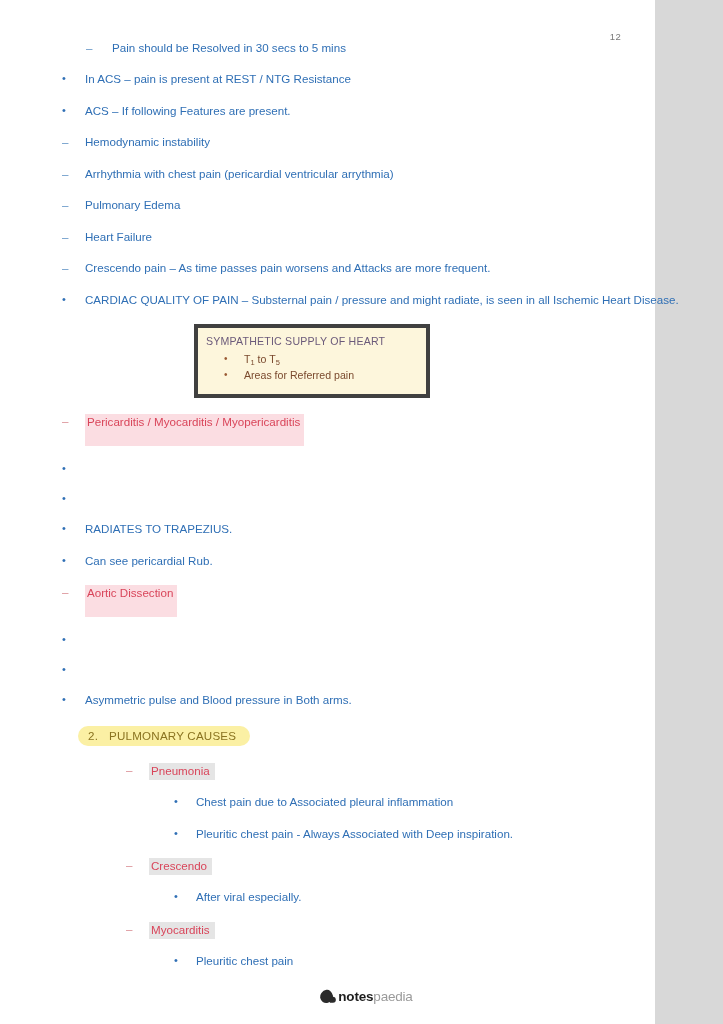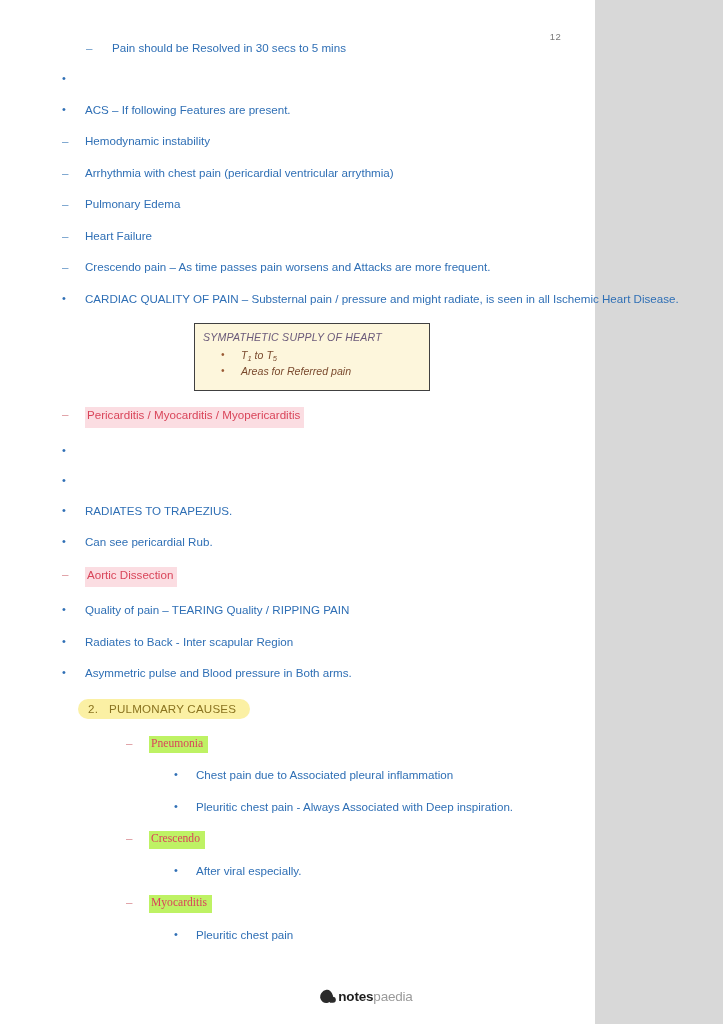--- a/index.html
+++ b/index.html
@@ -6,21 +6,21 @@
   html, body { margin: 0; padding: 0; }
   body {
     width: 723px;
     height: 1024px;
     background: #d8d8d8;
     font-family: "DejaVu Sans", sans-serif;
     overflow: hidden;
   }
   .page {
     position: relative;
-    width: 595px;
+    width: 655px;
     height: 1024px;
     background: #ffffff;
     padding: 0;
   }
 
   
   .page-number {
     position: absolute;
     top: 31px;
     right: 34px;
@@ -85,37 +85,36 @@
   
   .lvl-red {
     margin-left: 62px;
     margin-bottom: 16px;
     font-size: 11.6px;
     color: #d94f5c;
   }
   .lvl-red .marker { width: 23px; color: #d98a90; font-size: 11.6px; }
   .lvl-red .txt {
     background: #fbdde2;
-    padding: 1px 4px 5px 2px;
+    padding: 1px 4px 16px 2px;
     color: #d9455a;
   }
 
   
   .lvl-red2 {
     margin-left: 126px;
     margin-bottom: 15px;
     font-size: 11.6px;
     color: #d94f5c;
   }
   .lvl-red2 .marker { width: 23px; color: #d98a90; font-size: 11.6px; }
   .lvl-red2 .txt {
-    background: #bef264;
+    background: #e5e5e5;
     padding: 1px 5px 2px 2px;
     color: #d9455a;
-    font-family: Liberation Serif, serif;
   }
 
   
   .lvl-dot3 {
     margin-left: 174px;
     margin-bottom: 17px;
     font-size: 11.6px;
     color: #2f6fb5;
   }
   .lvl-dot3 .marker { width: 22px; font-size: 11px; color: #2f6fb5; }
@@ -137,24 +136,23 @@
   .section-yellow .num { margin-right: 11px; }
   .section-wrap { display: block; }
 
   
   .info-box {
     margin-left: 194px;
     margin-top: 2px;
     margin-bottom: 16px;
     width: 236px;
     background: #fdf6dc;
-    border: 1px solid #404040;
+    border: 4px solid #404040;
     padding: 7px 8px 9px 8px;
     font-family: "Liberation Sans", sans-serif;
-    font-style: italic;
   }
   .info-box .box-title {
     font-size: 10.6px;
     color: #6b5a7a;
     letter-spacing: 0.2px;
     margin-bottom: 6px;
   }
   .info-box .box-row {
     display: flex;
     align-items: flex-start;
@@ -221,20 +219,21 @@
 
   <div class="content">
 
     <div class="row lvl-dash-in">
       <span class="marker">–</span>
       <span class="txt">Pain should be Resolved in 30 secs to 5 mins</span>
     </div>
 
     <div class="row lvl-dot">
       <span class="marker">•</span>
+      <span class="txt">In ACS – pain is present at REST / NTG Resistance</span>
     </div>
 
     <div class="row lvl-dot">
       <span class="marker">•</span>
       <span class="txt">ACS – If following Features are present.</span>
     </div>
 
     <div class="row lvl-dash">
       <span class="marker">–</span>
       <span class="txt">Hemodynamic instability</span>
@@ -297,25 +296,23 @@
       <span class="txt">Can see pericardial Rub.</span>
     </div>
 
     <div class="row lvl-red">
       <span class="marker">–</span>
       <span class="txt">Aortic Dissection</span>
     </div>
 
     <div class="row lvl-dot">
       <span class="marker">•</span>
-      <span class="txt">Quality of pain – TEARING Quality / RIPPING PAIN</span>
-    </div>
-    <div class="row lvl-dot">
-      <span class="marker">•</span>
-      <span class="txt">Radiates to Back - Inter scapular Region</span>
+    </div>
+    <div class="row lvl-dot">
+      <span class="marker">•</span>
     </div>
     <div class="row lvl-dot">
       <span class="marker">•</span>
       <span class="txt">Asymmetric pulse and Blood pressure in Both arms.</span>
     </div>
 
     <div class="section-wrap">
       <div class="section-yellow">
         <span class="num">2.</span>
         <span>PULMONARY CAUSES</span>

